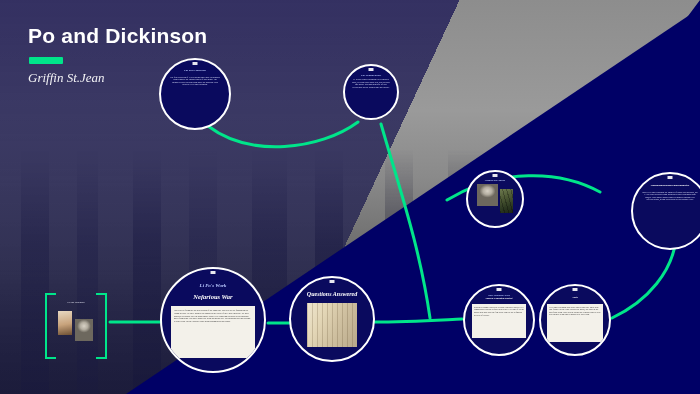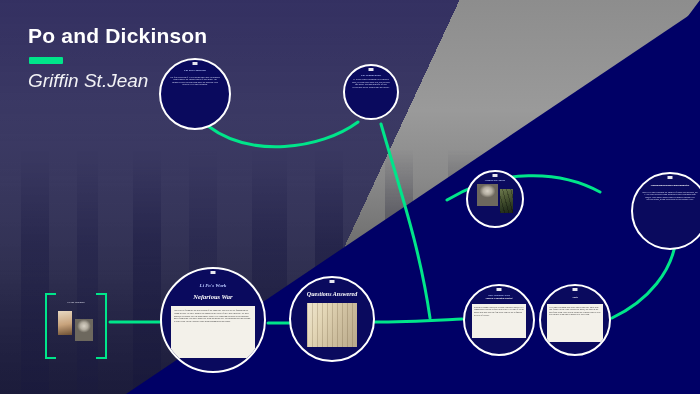--- a/index.html
+++ b/index.html
@@ -46,22 +46,22 @@
   .title{
     position:absolute;left:28px;top:24px;
     color:#fff;font-size:21px;font-weight:bold;letter-spacing:.2px;
   }
   .accent-bar{
     position:absolute;left:29px;top:57px;width:34px;height:7px;
     background:#00e58a;border-radius:1px;
   }
   .author{
     position:absolute;left:28px;top:70px;
-    color:#f2f2f5;font-size:19px;font-style:italic;
-    font-family:Liberation Sans, sans-serif;
+    color:#f2f2f5;font-size:13px;font-style:italic;
+    font-family:Liberation Serif, serif;
   }
 
   
   .links{position:absolute;inset:0;z-index:10;}
 
   
   .node{
     position:absolute;border-radius:50%;
     background:#0a0a5e;border:2px solid #ffffff;
     box-sizing:border-box;overflow:hidden;z-index:20;

